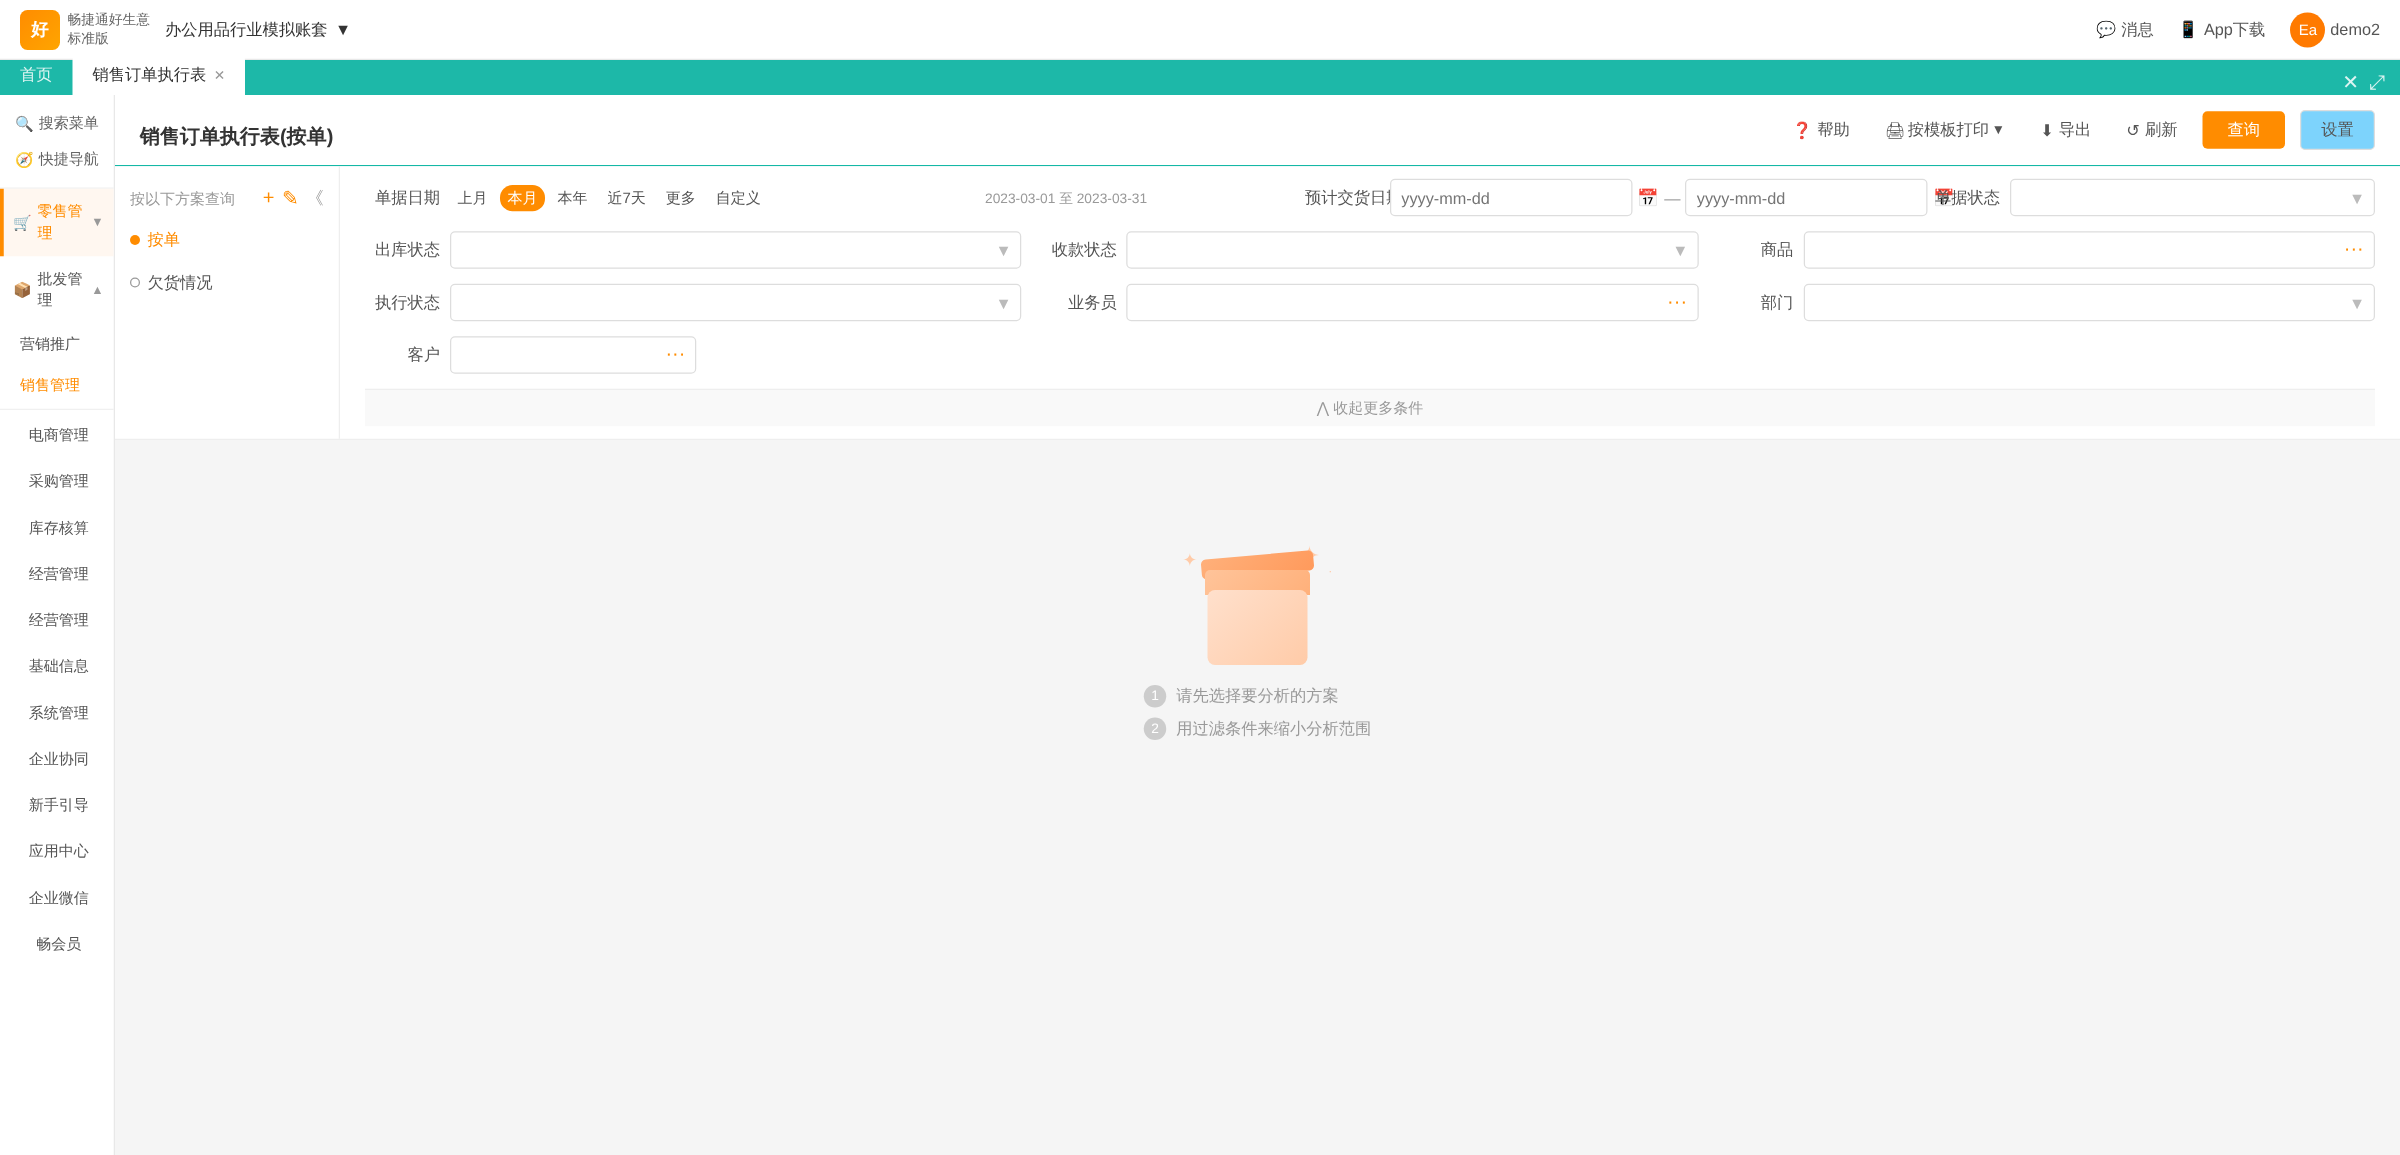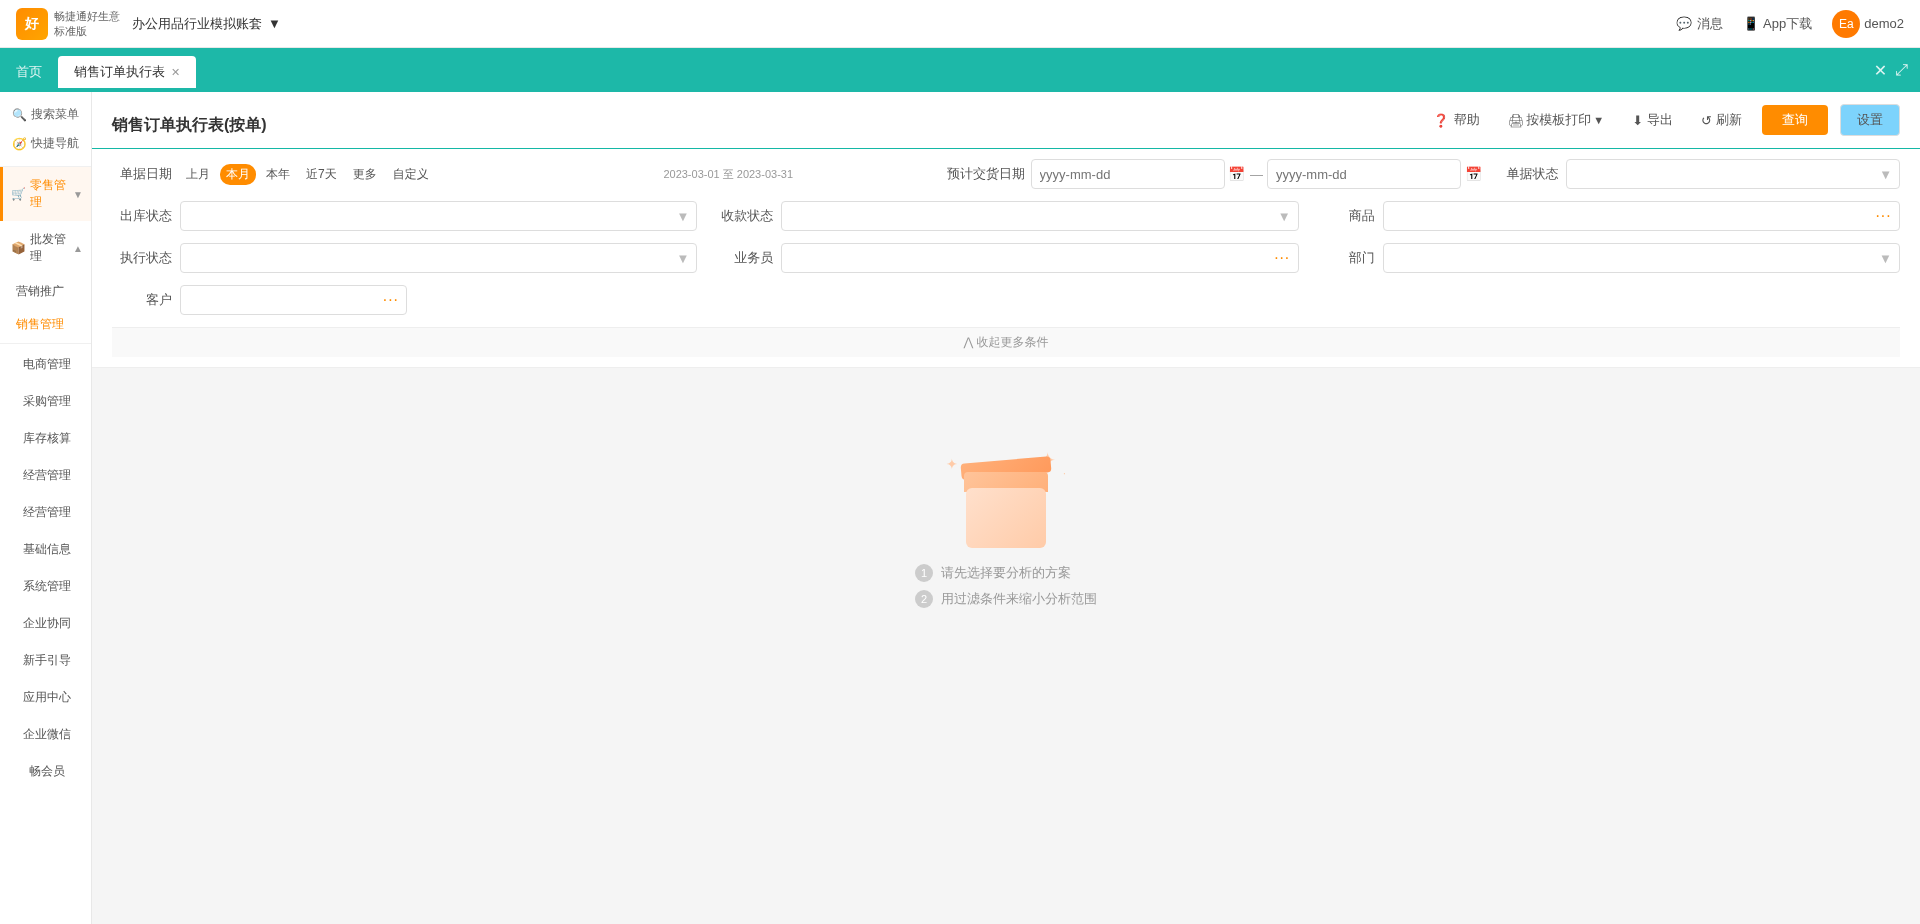--- a/index.html
+++ b/index.html
@@ -23,23 +23,24 @@
     .nav-title-area { display: flex; align-items: center; gap: 6px; color: #666; font-size: 13px; }
     .nav-title-area span { color: #333; }
     .nav-dropdown { color: #999; cursor: pointer; }
 
     .top-header-right { display: flex; align-items: center; gap: 20px; }
     .header-action { display: flex; align-items: center; gap: 4px; color: #555; cursor: pointer; font-size: 13px; }
     .user-avatar { width: 28px; height: 28px; border-radius: 50%; background: #ff7a00; display: flex; align-items: center; justify-content: center; color: white; font-size: 12px; overflow: hidden; }
 
     
     .tab-bar {
-      height: 44px;
+      height: 28px;
       background: #1db8a8;
       display: flex;
+      align-items: flex-end;
       padding: 0 0 0 0;
       flex-shrink: 0;
     }
     .tab-item {
       height: 32px;
       padding: 0 16px;
       display: flex;
       align-items: center;
       gap: 6px;
       cursor: pointer;
@@ -394,20 +395,38 @@
           <span>↺</span>
           <span>刷新</span>
         </div>
         <button class="action-btn-primary">查询</button>
         <button class="action-btn-secondary">设置</button>
       </div>
     </div>
 
     <div class="filter-panel">
 
+      <div class="filter-left">
+        <div class="filter-left-title">
+          <span>按以下方案查询</span>
+          <div class="filter-left-actions">
+            <span class="fl-icon">+</span>
+            <span class="fl-icon">✎</span>
+            <span class="fl-collapse">《</span>
+          </div>
+        </div>
+        <div class="filter-scheme-item active">
+          <span class="orange-dot"></span>
+          <span>按单</span>
+        </div>
+        <div class="filter-scheme-item">
+          <span class="gray-dot"></span>
+          <span>欠货情况</span>
+        </div>
+      </div>
 
       <div class="filter-right">
 
         <div class="filter-row">
 
           <div class="filter-item" style="flex:2;min-width:380px;">
             <span class="filter-label">单据日期</span>
             <div class="date-shortcuts">
               <span class="date-shortcut">上月</span>
               <span class="date-shortcut active">本月</span>

